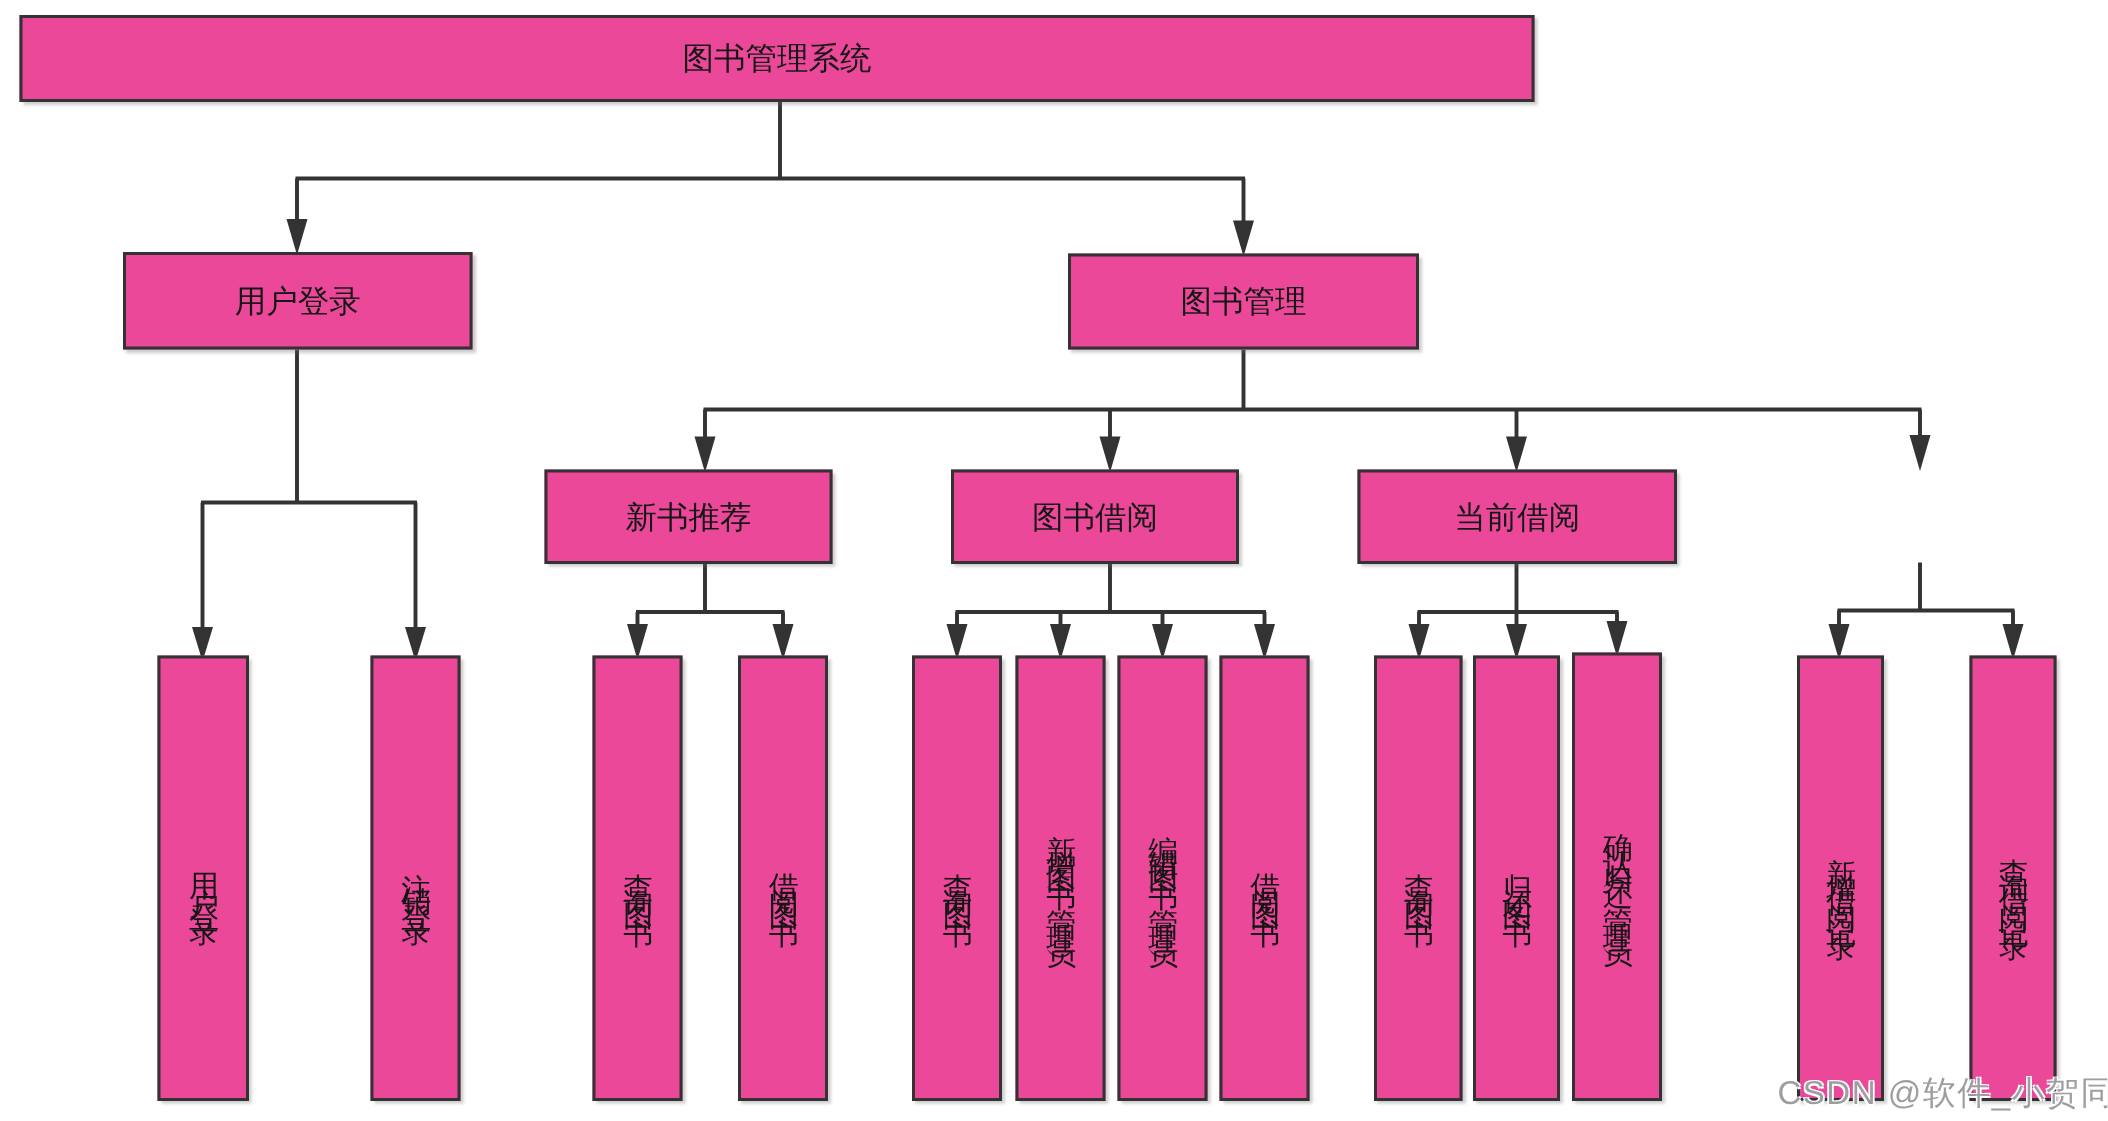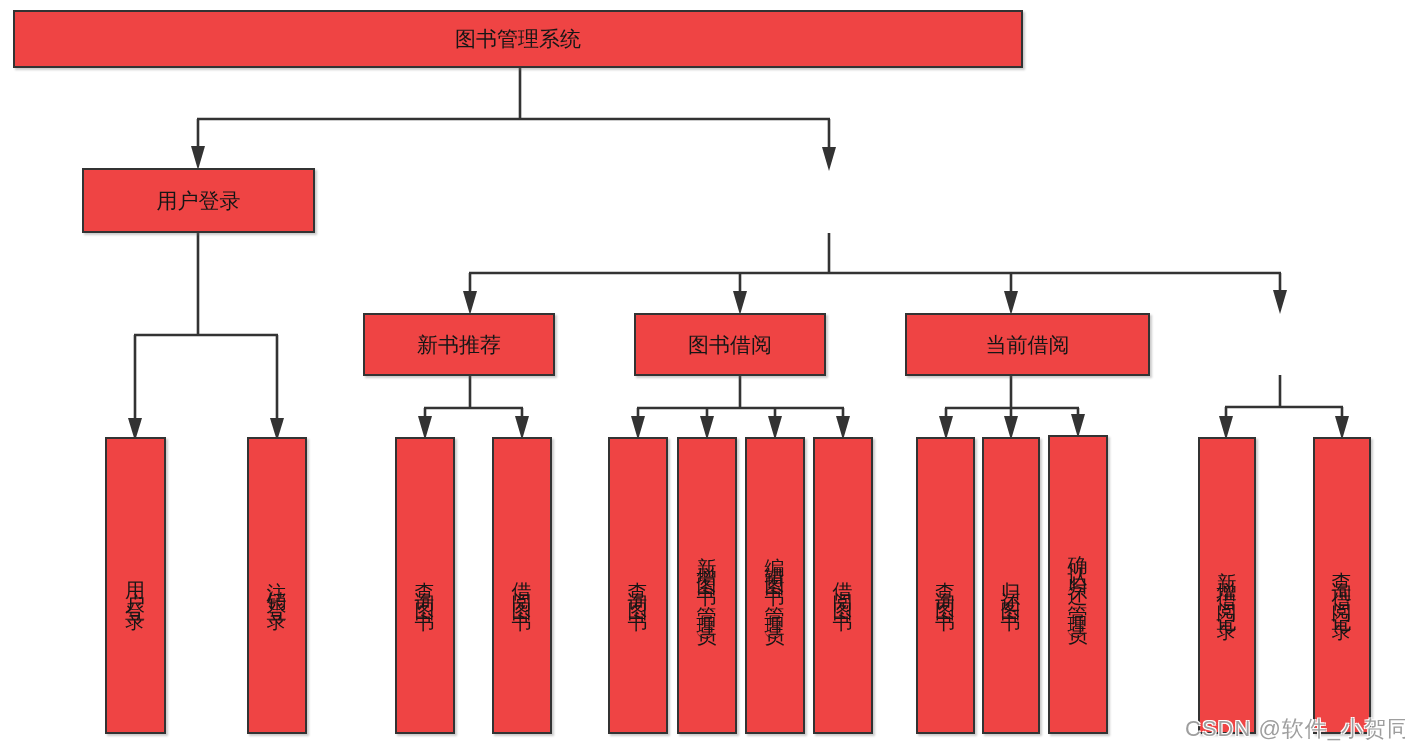--- a/index.html
+++ b/index.html
@@ -9,21 +9,21 @@
     background:var(--background,#fff);
     font-family:"Liberation Sans",sans-serif;
     overflow:hidden;
   }
   #connectors{position:absolute;left:0;top:0;z-index:1;pointer-events:none;}
   .cline{stroke:var(--line,#333);stroke-width:2.6;fill:none;}
   .carrow{fill:var(--line,#333);}
   .box{
     position:absolute;box-sizing:border-box;z-index:2;
     border:2px solid var(--line,#333);
-    background:#ef4444;
+    background:#ec4899;
     box-shadow:2px 2px 2px rgba(110,110,110,.35);
     display:flex;align-items:center;justify-content:center;
     color:var(--text,#161616);
     font-size:21px;
     text-align:center;
     white-space:nowrap;
   }
   .vbox{font-size:20px;}
   .vlabel{
     writing-mode:vertical-rl;
@@ -82,28 +82,31 @@
     <polygon class="carrow" points="1335,416 1349,416 1342,440"></polygon>
   </svg>
 
   <div class="box" style="left:13px;top:10px;width:1010px;height:58px">
     <span>图书管理系统</span>
   </div>
 
   <div class="box" style="left:82px;top:168px;width:233px;height:65px">
     <span>用户登录</span>
   </div>
+  <div class="box" style="left:712px;top:169px;width:234px;height:64px">
+    <span>图书管理</span>
+  </div>
 
   <div class="box" style="left:363px;top:313px;width:192px;height:63px">
     <span>新书推荐</span>
   </div>
   <div class="box" style="left:634px;top:313px;width:192px;height:63px">
     <span>图书借阅</span>
   </div>
-  <div class="box" style="left:905px;top:313px;width:245px;height:63px">
+  <div class="box" style="left:905px;top:313px;width:213px;height:63px">
     <span>当前借阅</span>
   </div>
 
   <div class="box vbox" style="left:105px;top:437px;width:61px;height:297px">
     <span class="vlabel">用户登录</span>
   </div>
   <div class="box vbox" style="left:247px;top:437px;width:60px;height:297px">
     <span class="vlabel">注销登录</span>
   </div>
 

